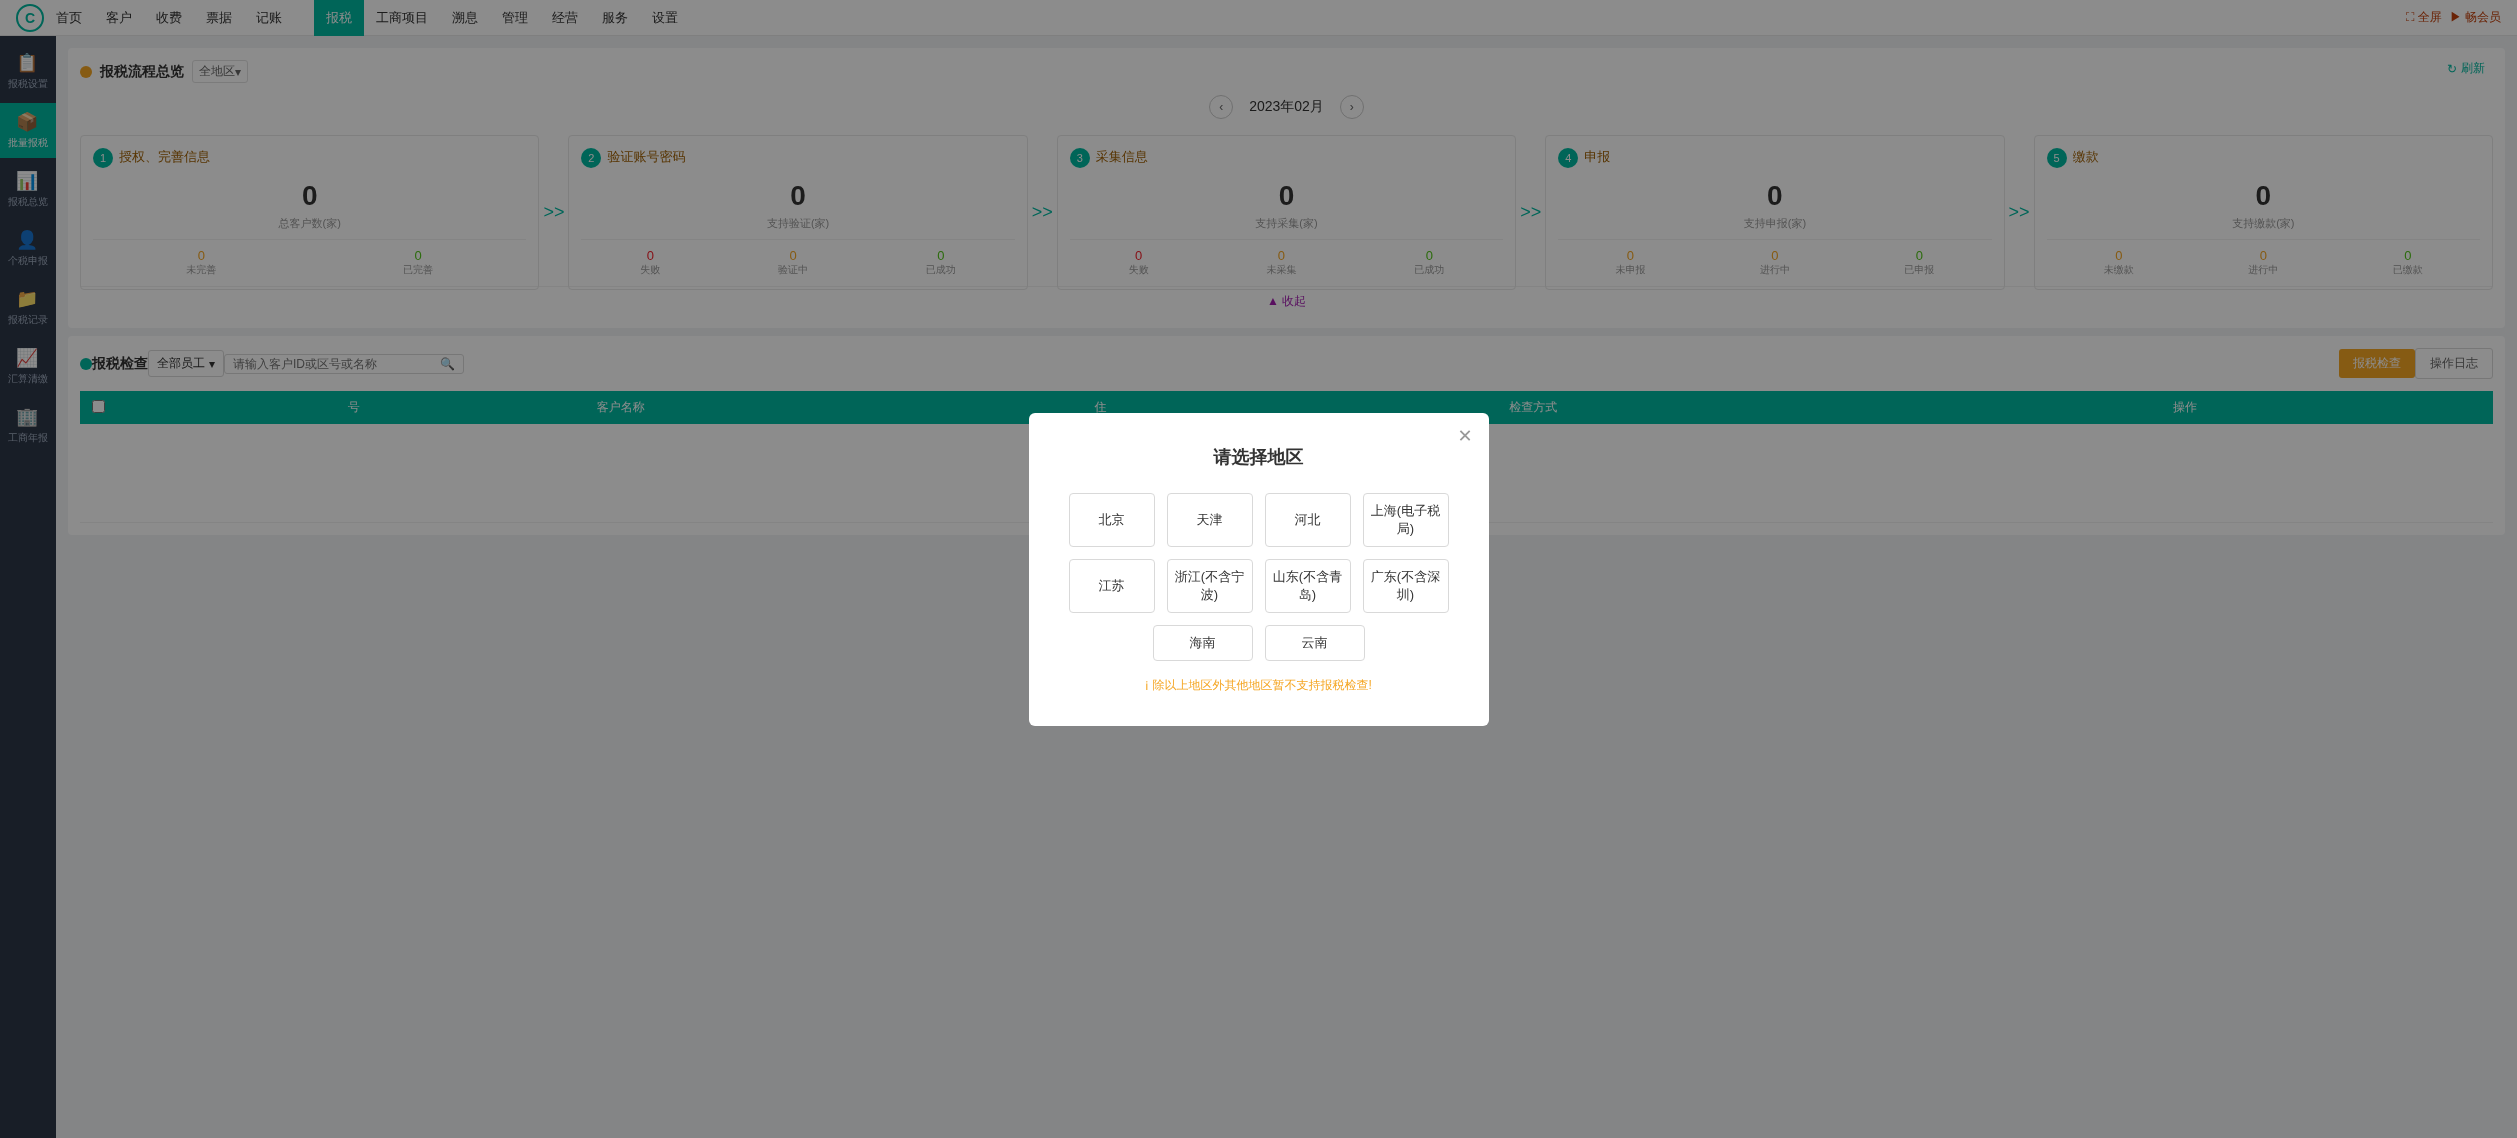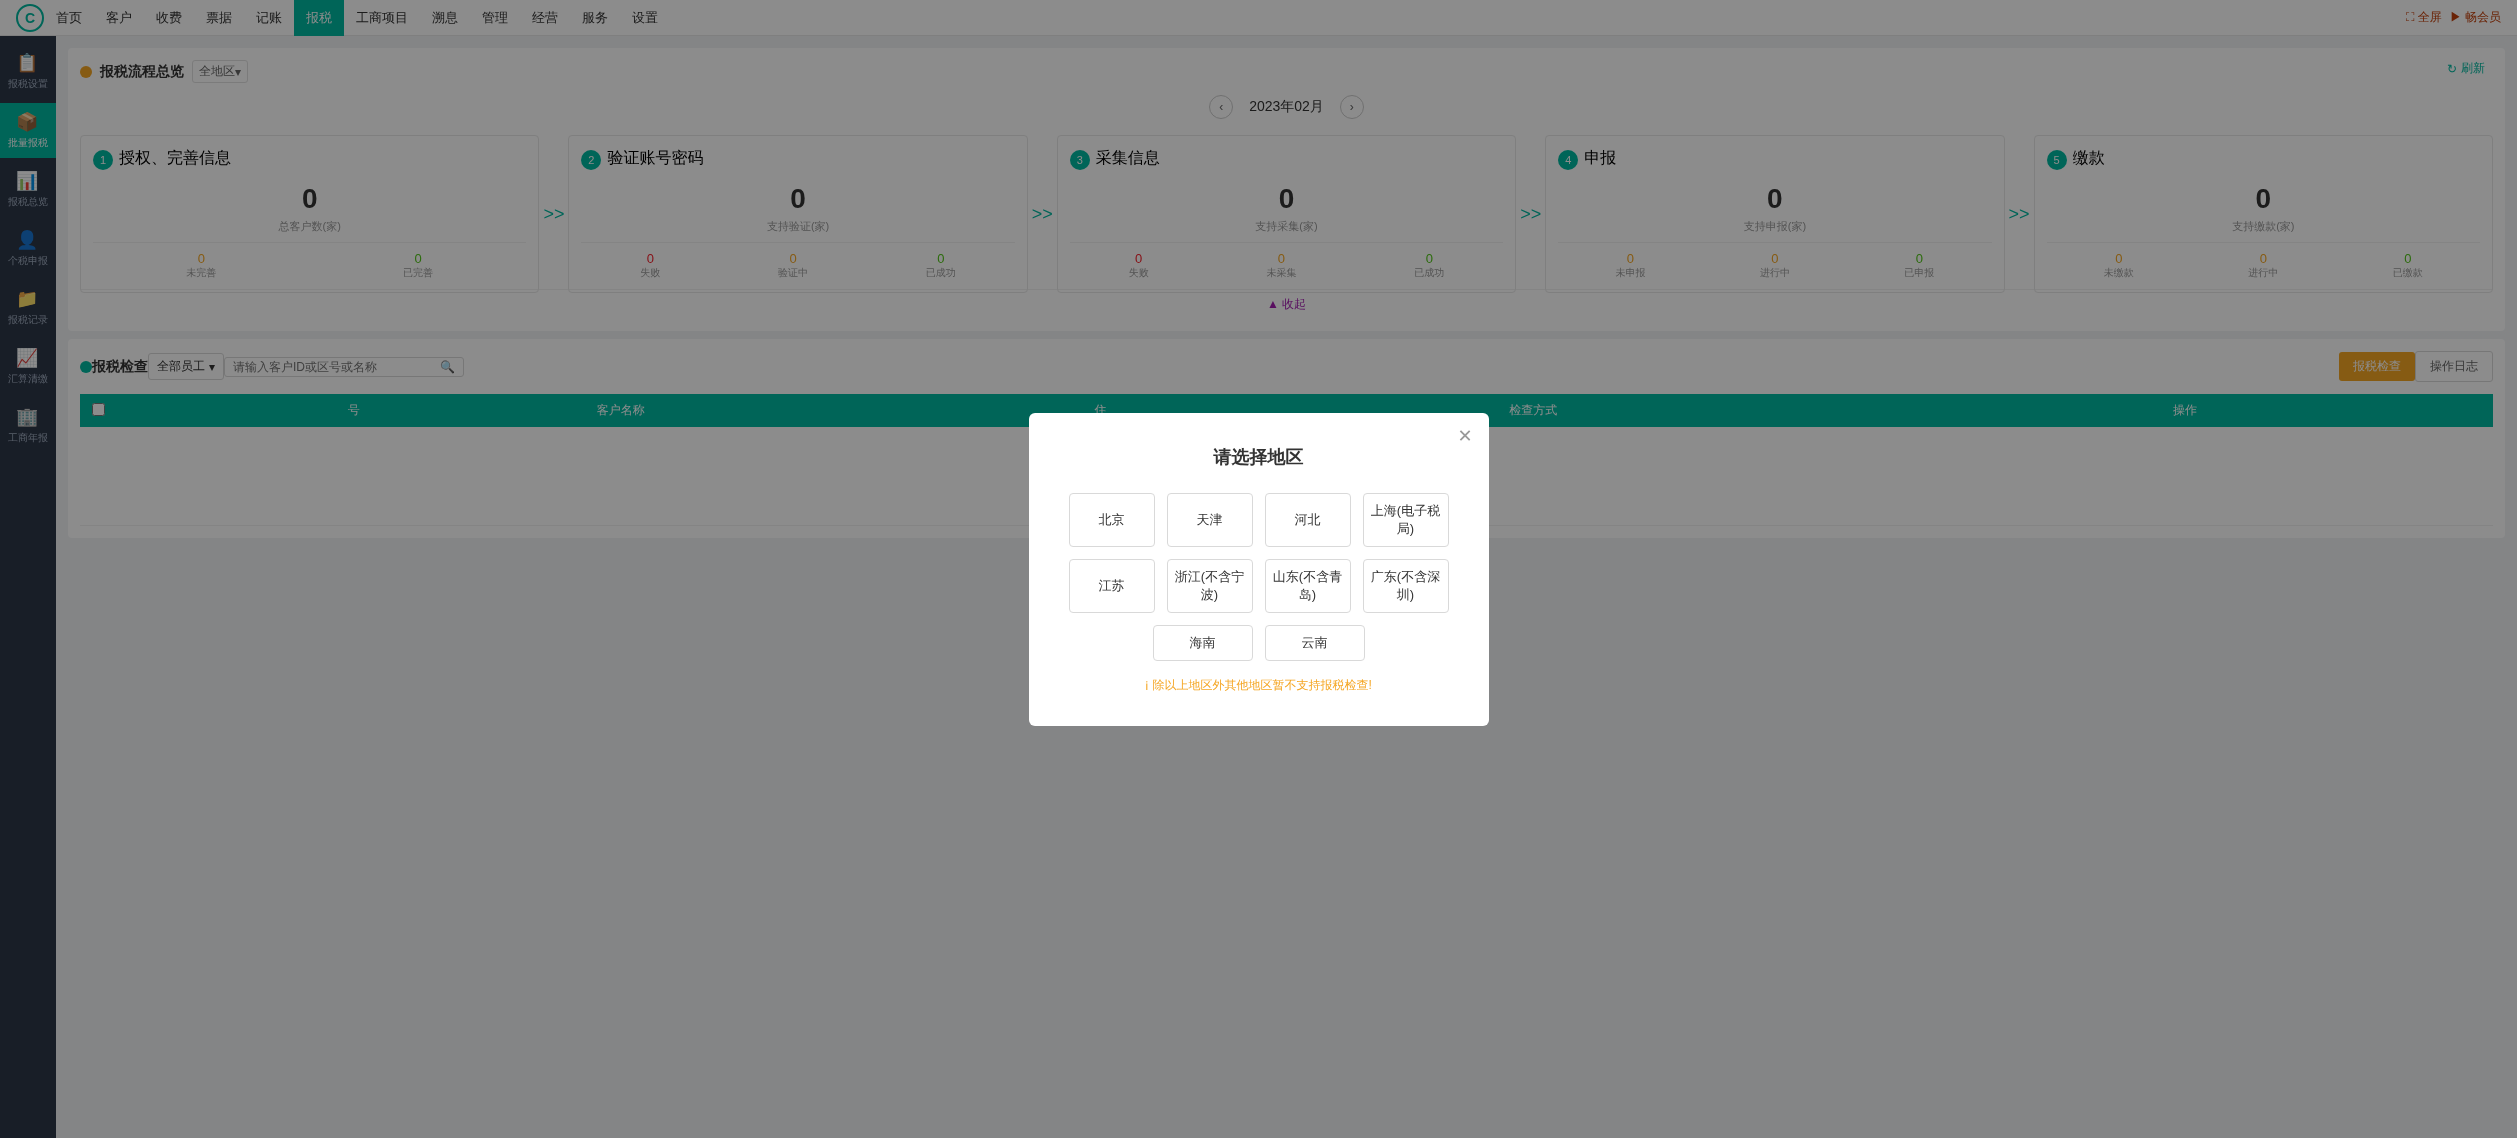--- a/index.html
+++ b/index.html
@@ -24,20 +24,21 @@
       padding: 0 12px;
       height: 36px;
       line-height: 36px;
       cursor: pointer;
       color: #333;
       font-size: 13px;
     }
     .top-nav-item.active {
       background: #00b8a0;
       color: #fff;
+      margin-left: 20px;
     }
     .top-nav-right {
       display: flex;
       align-items: center;
       gap: 8px;
       font-size: 12px;
       color: #c2410c;
     }
     .top-nav-right span { cursor: pointer; }
 
@@ -178,21 +179,21 @@
       height: 20px;
       background: #00b8a0;
       border-radius: 50%;
       color: #fff;
       font-size: 11px;
       display: flex;
       align-items: center;
       justify-content: center;
       margin-bottom: 6px;
     }
-    .step-title { font-size: 16px; color: #000000; margin-bottom: 8px; }
+    .step-title { font-size: 13px; color: #a16207; margin-bottom: 8px; }
     .step-count { font-size: 28px; font-weight: bold; color: #333; text-align: center; margin: 4px 0; }
     .step-desc { font-size: 11px; color: #999; text-align: center; }
     .step-stats {
       display: flex;
       justify-content: space-around;
       margin-top: 8px;
       padding-top: 8px;
       border-top: 1px solid #f0f0f0;
     }
     .stat-item { text-align: center; }

